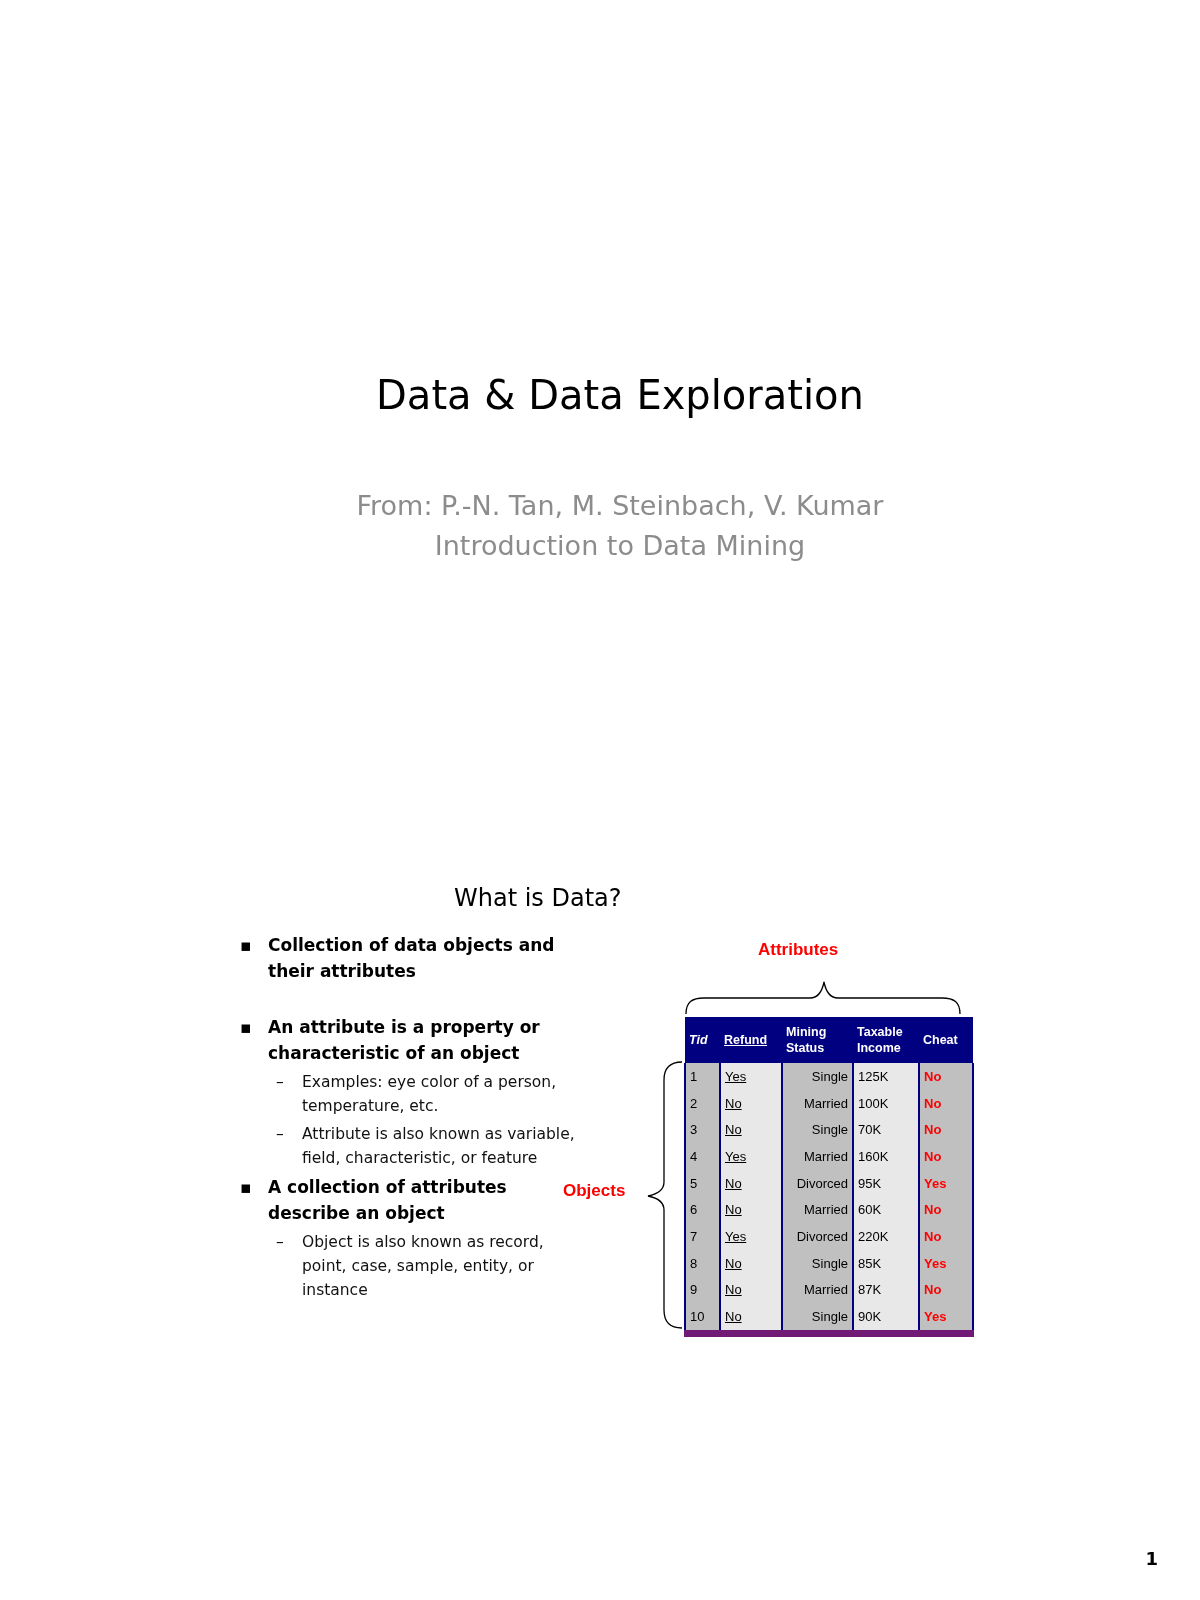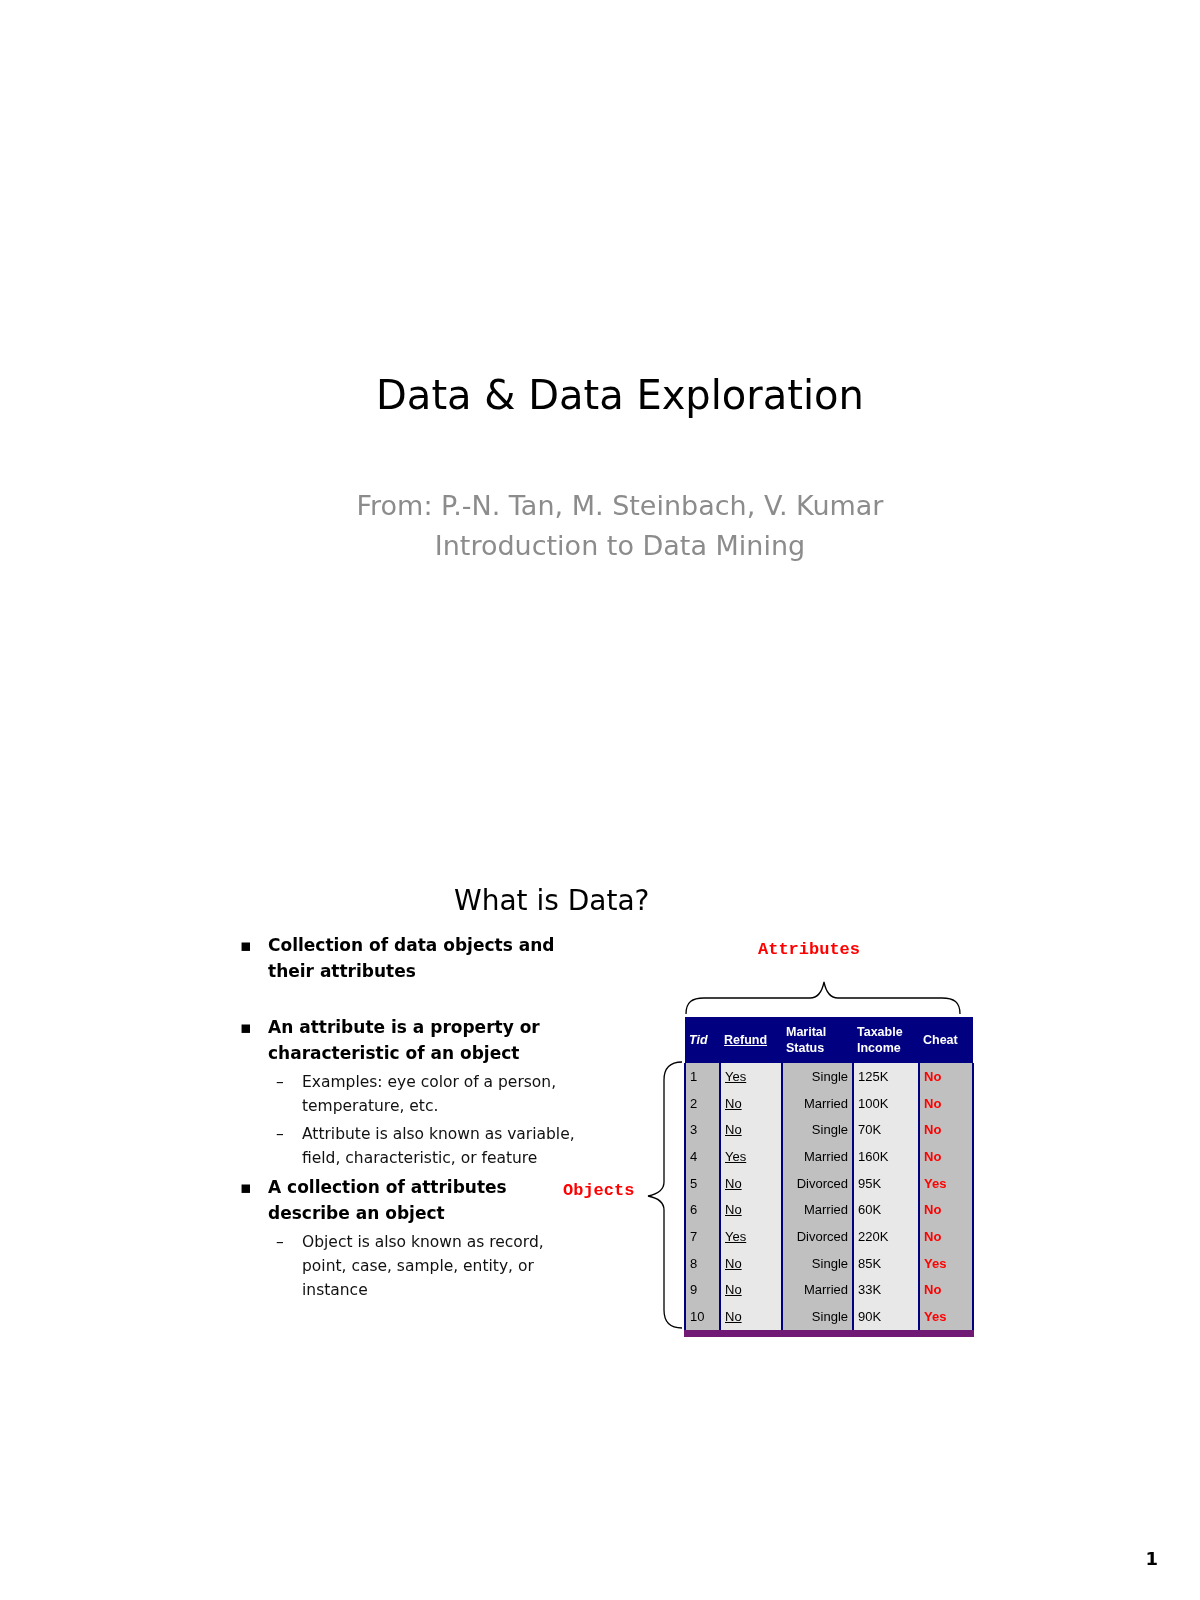--- a/index.html
+++ b/index.html
@@ -2,29 +2,29 @@
 <html><head>
 <meta charset="utf-8">
 <style>
   html, body { margin: 0; padding: 0; background: #ffffff; }
   body { width: 1200px; height: 1600px; position: relative; overflow: hidden; font-family: "Liberation Sans", sans-serif; color: #000; }
   .abs { position: absolute; }
   .title1 { left: 0; width: 1240px; top: 372px; text-align: center; font-family: "DejaVu Sans", sans-serif; font-size: 40px; color: #000; letter-spacing: 0px; }
   .sub { left: 0; width: 1240px; text-align: center; font-family: "DejaVu Sans", sans-serif; font-size: 27px; color: #8c8c8c; }
   .sub1 { top: 490px; }
   .sub2 { top: 530px; }
-  .title2 { left: 454px; top: 884px; font-family: "DejaVu Sans", sans-serif; font-size: 28px; color: #000; }
+  .title2 { left: 454px; top: 884px; font-family: "DejaVu Sans", sans-serif; font-size: 24px; color: #000; }
   .bullets { left: 232px; top: 932px; width: 350px; }
   .b-item { position: relative; padding-left: 36px; font-family: "DejaVu Sans", sans-serif; font-weight: bold; font-size: 17px; line-height: 26px; }
   .b-item .dot { position: absolute; left: 8px; top: 0; font-weight: normal; }
   .s-item { position: relative; padding-left: 70px; font-family: "DejaVu Sans", sans-serif; font-size: 15.5px; line-height: 24px; color: #111; }
   .s-item .dash { position: absolute; left: 44px; top: 0; }
   .gap-l { height: 30px; }
   .gap-s { height: 4px; }
-  .red-label { color: #ff0000; font-family: Liberation Mono, monospace; font-weight: bold; font-size: 17px; }
+  .red-label { color: #ff0000; font-family: Liberation Sans, sans-serif; font-weight: bold; font-size: 17px; }
   .attr-label { left: 758px; top: 940px; }
   .obj-label { left: 563px; top: 1181px; }
   table.data { position: absolute; left: 684px; top: 1017px; border-collapse: collapse; font-family: "Liberation Sans", sans-serif; font-size: 13px; }
   table.data th { background: #000080; color: #ffffff; font-weight: bold; font-size: 12.5px; text-align: left; vertical-align: middle; padding: 0 4px; height: 46px; line-height: 16px; }
   table.data td { height: 26.7px; padding: 0 4px; border-left: 2px solid #000080; border-right: 2px solid #000080; }
   table.data tr:last-child td { border-bottom: 7px solid #701a75; }
   .c-tid { width: 25px; background: #c0c0c0; }
   .c-ref { width: 52px; background: #e8e8e8; text-decoration: underline; }
   .c-mar { width: 61px; background: #c0c0c0; text-align: right; }
   .c-inc { width: 56px; background: #e8e8e8; }
@@ -82,21 +82,21 @@
 
 <svg class="brace" style="left:644px; top:1060px;" width="40" height="270" viewBox="0 0 40 270">
   <path d="M38 2 C26 2, 20 8, 20 20 L20 122 C20 130, 14 134, 4 136 C14 138, 20 142, 20 150 L20 250 C20 262, 26 268, 38 268" fill="none" stroke="#000" stroke-width="1.3"></path>
 </svg>
 
 <table class="data">
   <thead>
     <tr>
       <th class="c-tid" style="font-style:italic;">Tid</th>
       <th class="c-ref">Refund</th>
-      <th class="c-mar">Marital Status</th>
+      <th class="c-mar">Mining Status</th>
       <th class="c-inc">Taxable Income</th>
       <th class="c-che" style="color:#fff;">Cheat</th>
     </tr>
   </thead>
   <tbody>
     <tr>
       <td class="c-tid">1</td>
       <td class="c-ref">Yes</td>
       <td class="c-mar">Single</td>
       <td class="c-inc">125K</td>
@@ -148,21 +148,21 @@
       <td class="c-tid">8</td>
       <td class="c-ref">No</td>
       <td class="c-mar">Single</td>
       <td class="c-inc">85K</td>
       <td class="c-che">Yes</td>
     </tr>
     <tr>
       <td class="c-tid">9</td>
       <td class="c-ref">No</td>
       <td class="c-mar">Married</td>
-      <td class="c-inc">33K</td>
+      <td class="c-inc">87K</td>
       <td class="c-che">No</td>
     </tr>
     <tr>
       <td class="c-tid">10</td>
       <td class="c-ref">No</td>
       <td class="c-mar">Single</td>
       <td class="c-inc">90K</td>
       <td class="c-che">Yes</td>
     </tr>
   </tbody>

